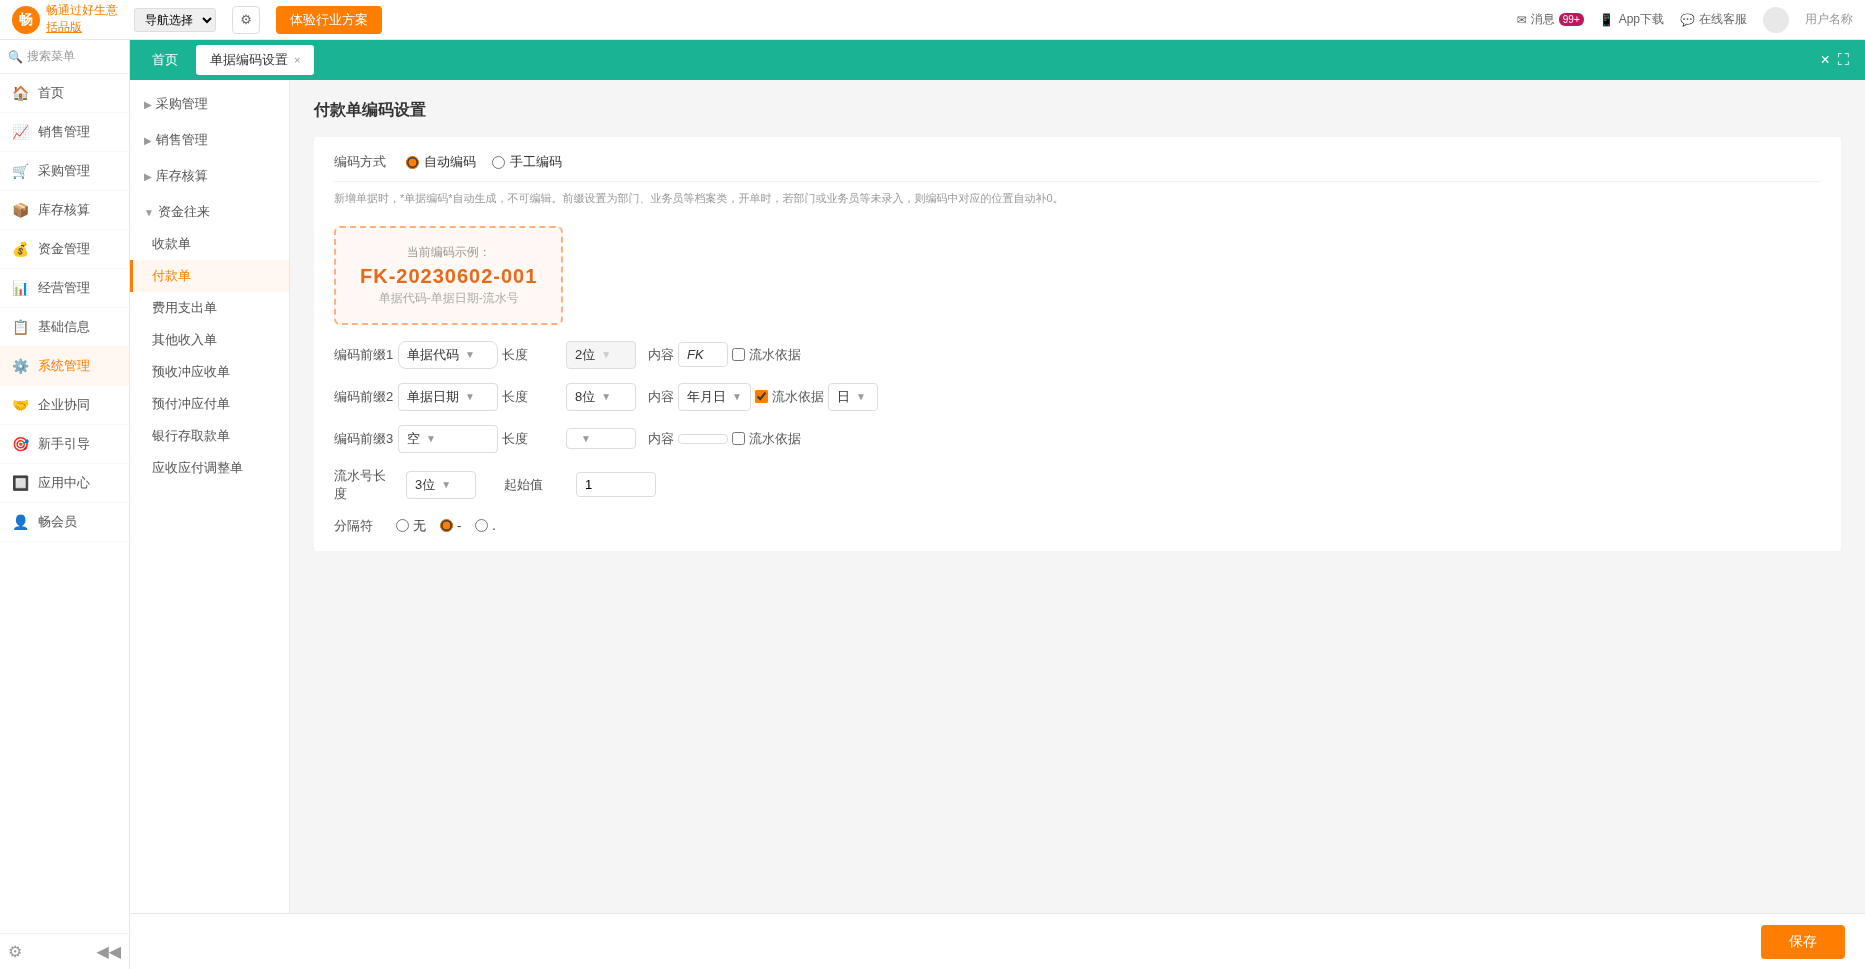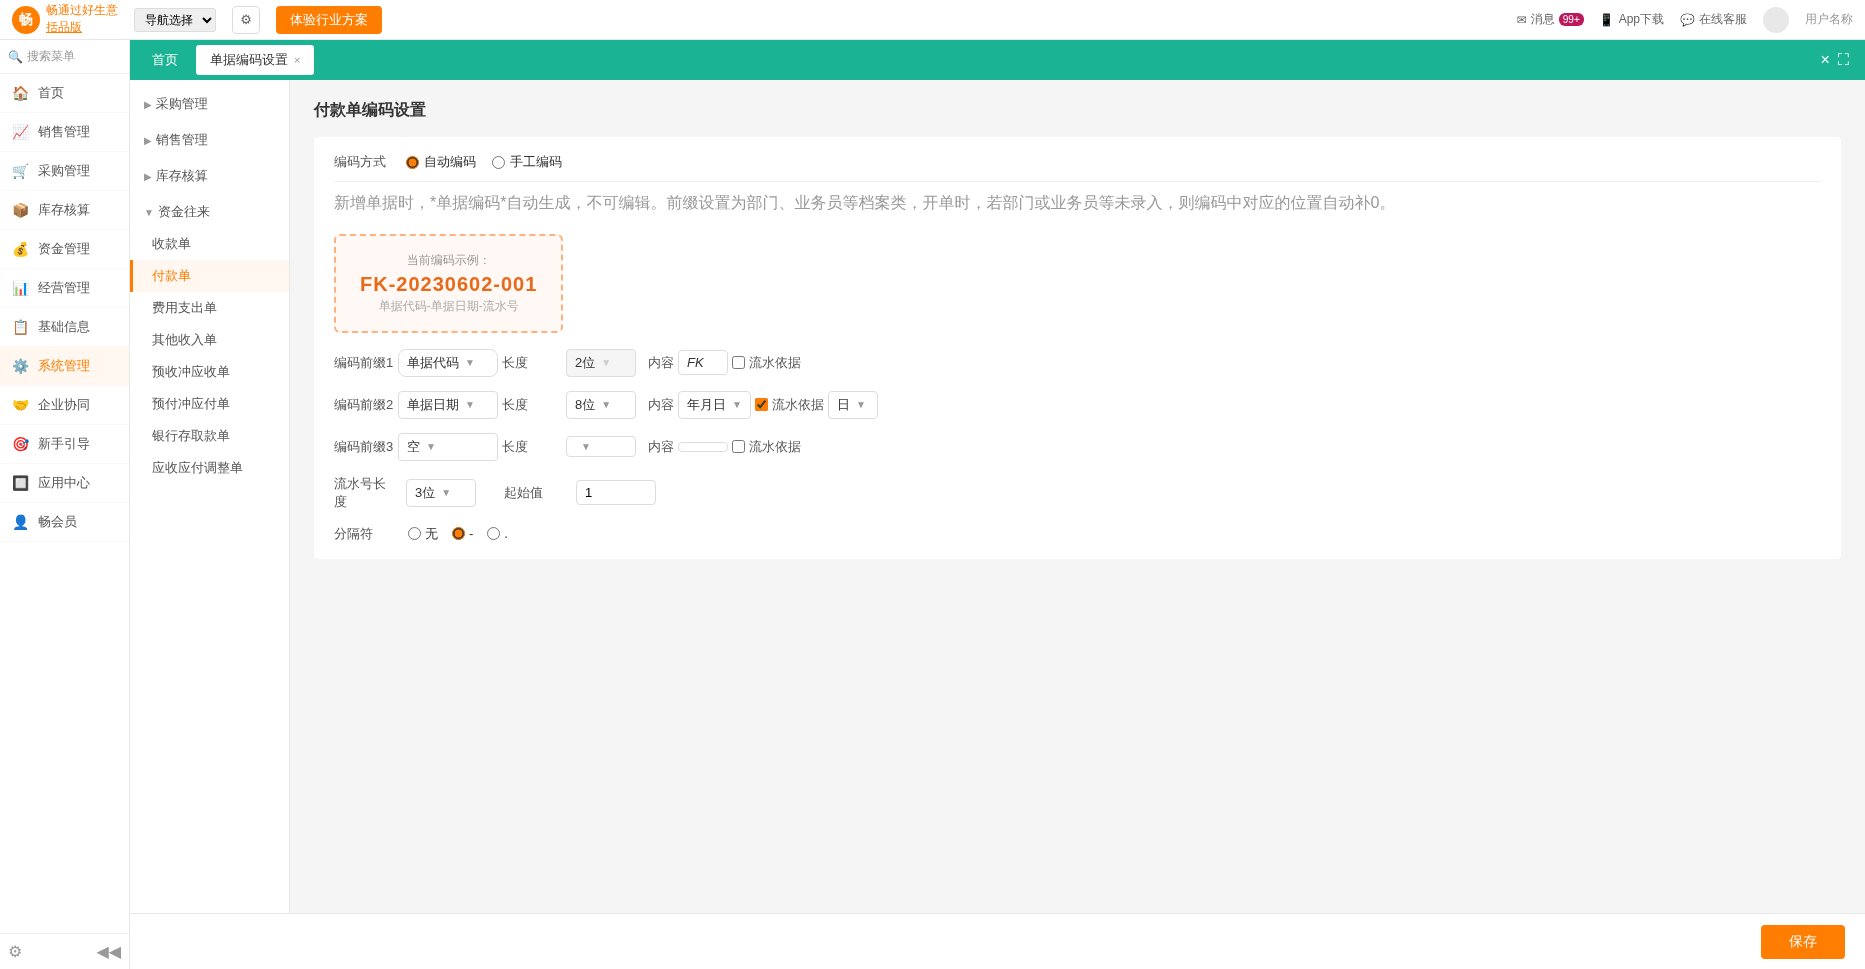--- a/index.html
+++ b/index.html
@@ -71,21 +71,21 @@
     .settings-content { flex: 1; padding: 20px 24px; background: #f5f5f5; }
     .page-title { font-size: 16px; font-weight: 600; color: #333; margin-bottom: 16px; }
 
     
     .section-card { background: #fff; border-radius: 4px; padding: 16px 20px; margin-bottom: 12px; }
     .encoding-method { display: flex; align-items: center; gap: 20px; margin-bottom: 10px; }
     .encoding-label { font-size: 13px; color: #555; }
     .radio-group { display: flex; align-items: center; gap: 16px; }
     .radio-item { display: flex; align-items: center; gap: 5px; cursor: pointer; font-size: 13px; }
     .radio-item input[type="radio"] { accent-color: #ff7d00; }
-    .hint-text { font-size: 16px; color: #999; line-height: 1.6; margin: 8px 0; }
+    .hint-text { font-size: 11px; color: #999; line-height: 1.6; margin: 8px 0; }
 
     
     .code-preview { display: inline-block; border: 2px dashed #ffb07d; background: #fff8f4; border-radius: 6px; padding: 16px 24px; margin: 10px 0 16px; text-align: center; }
     .code-preview-label { font-size: 12px; color: #999; margin-bottom: 4px; }
     .code-preview-value { font-size: 20px; font-weight: bold; color: #e8691a; letter-spacing: 1px; }
     .code-preview-sub { font-size: 12px; color: #aaa; margin-top: 2px; }
 
     
     .auto-fill-row { display: flex; align-items: center; gap: 6px; margin: 8px 0 16px; }
     .auto-fill-row input[type="checkbox"] { accent-color: #ff7d00; }
@@ -93,21 +93,21 @@
 
     
     .config-row { display: flex; align-items: center; gap: 4px; margin-bottom: 14px; flex-wrap: wrap; }
     .config-label { font-size: 13px; color: #555; width: 60px; flex-shrink: 0; }
     .content-label { font-size: 13px; color: #555; margin-left: 8px; }
     .content-value { font-size: 13px; color: #333; min-width: 40px; font-style: italic; }
     .follow-water { display: flex; align-items: center; gap: 4px; font-size: 13px; color: #555; }
     .follow-water input[type="checkbox"] { accent-color: #ff7d00; }
 
     
-    .separator-row { display: flex; align-items: center; gap: 24px; margin-top: 10px; }
+    .separator-row { display: flex; align-items: center; gap: 12px; margin-top: 10px; }
     .separator-label { font-size: 13px; color: #555; width: 50px; }
     .separator-options { display: flex; align-items: center; gap: 14px; }
     .sep-radio { display: flex; align-items: center; gap: 4px; font-size: 13px; cursor: pointer; }
     .sep-radio input[type="radio"] { accent-color: #ff7d00; }
 
     
     .water-row { display: flex; align-items: center; gap: 12px; margin-bottom: 14px; }
     .water-label { font-size: 13px; color: #555; width: 60px; flex-shrink: 0; }
 
     

